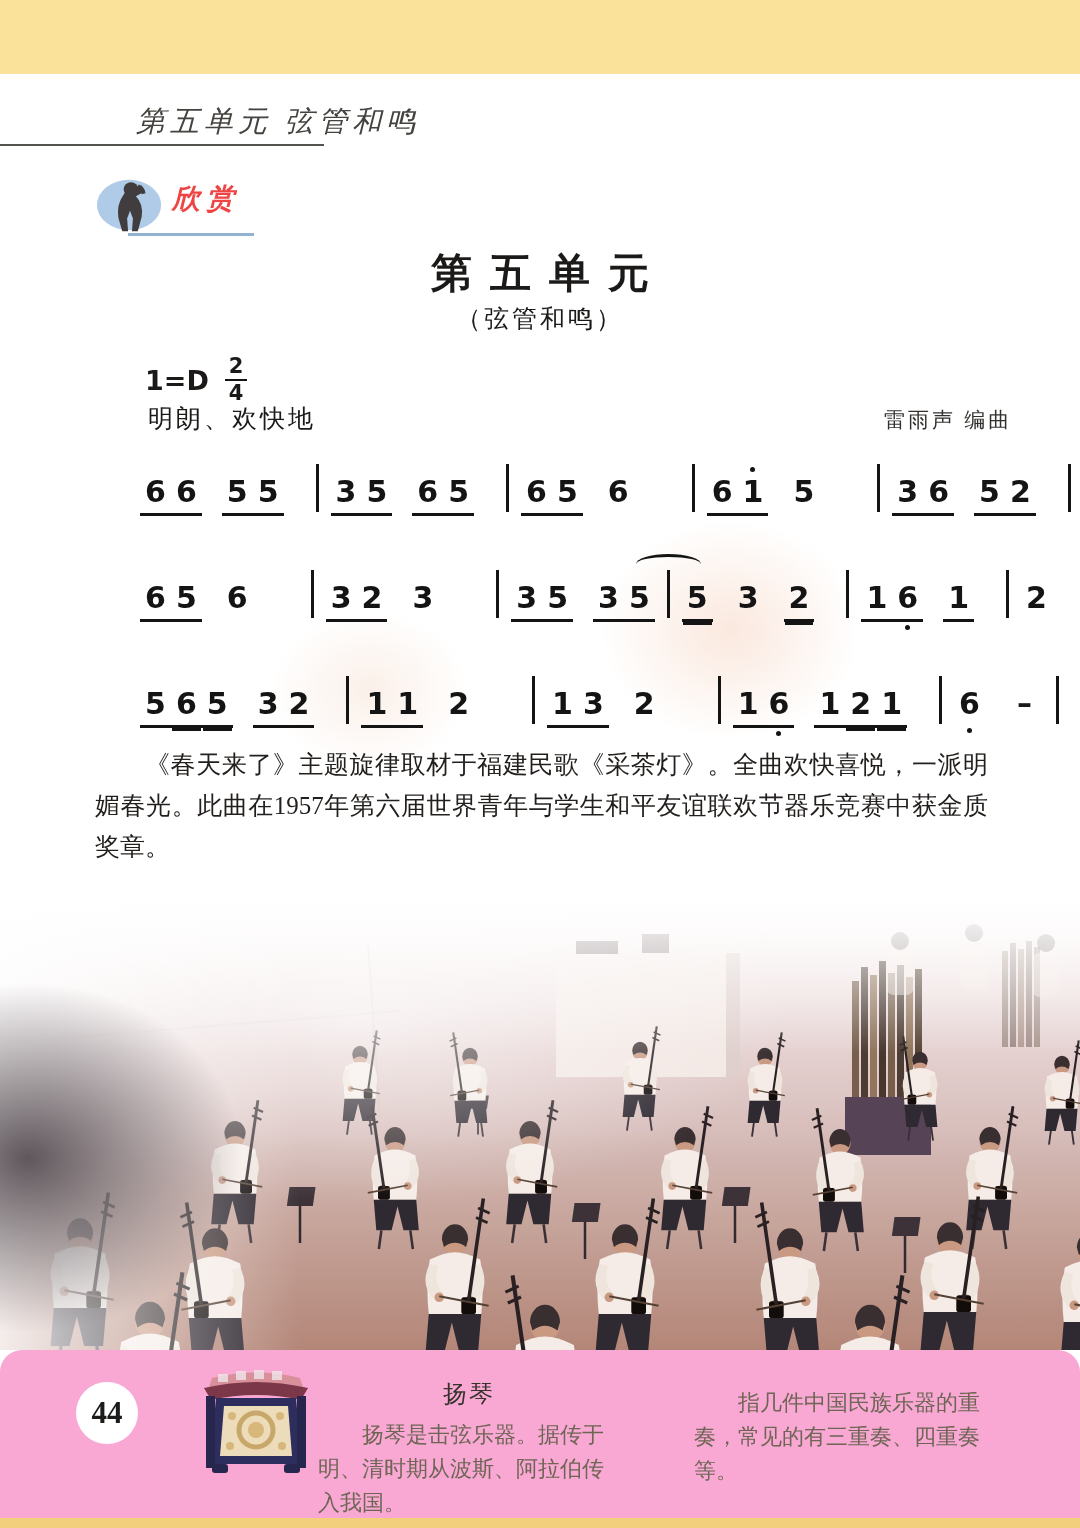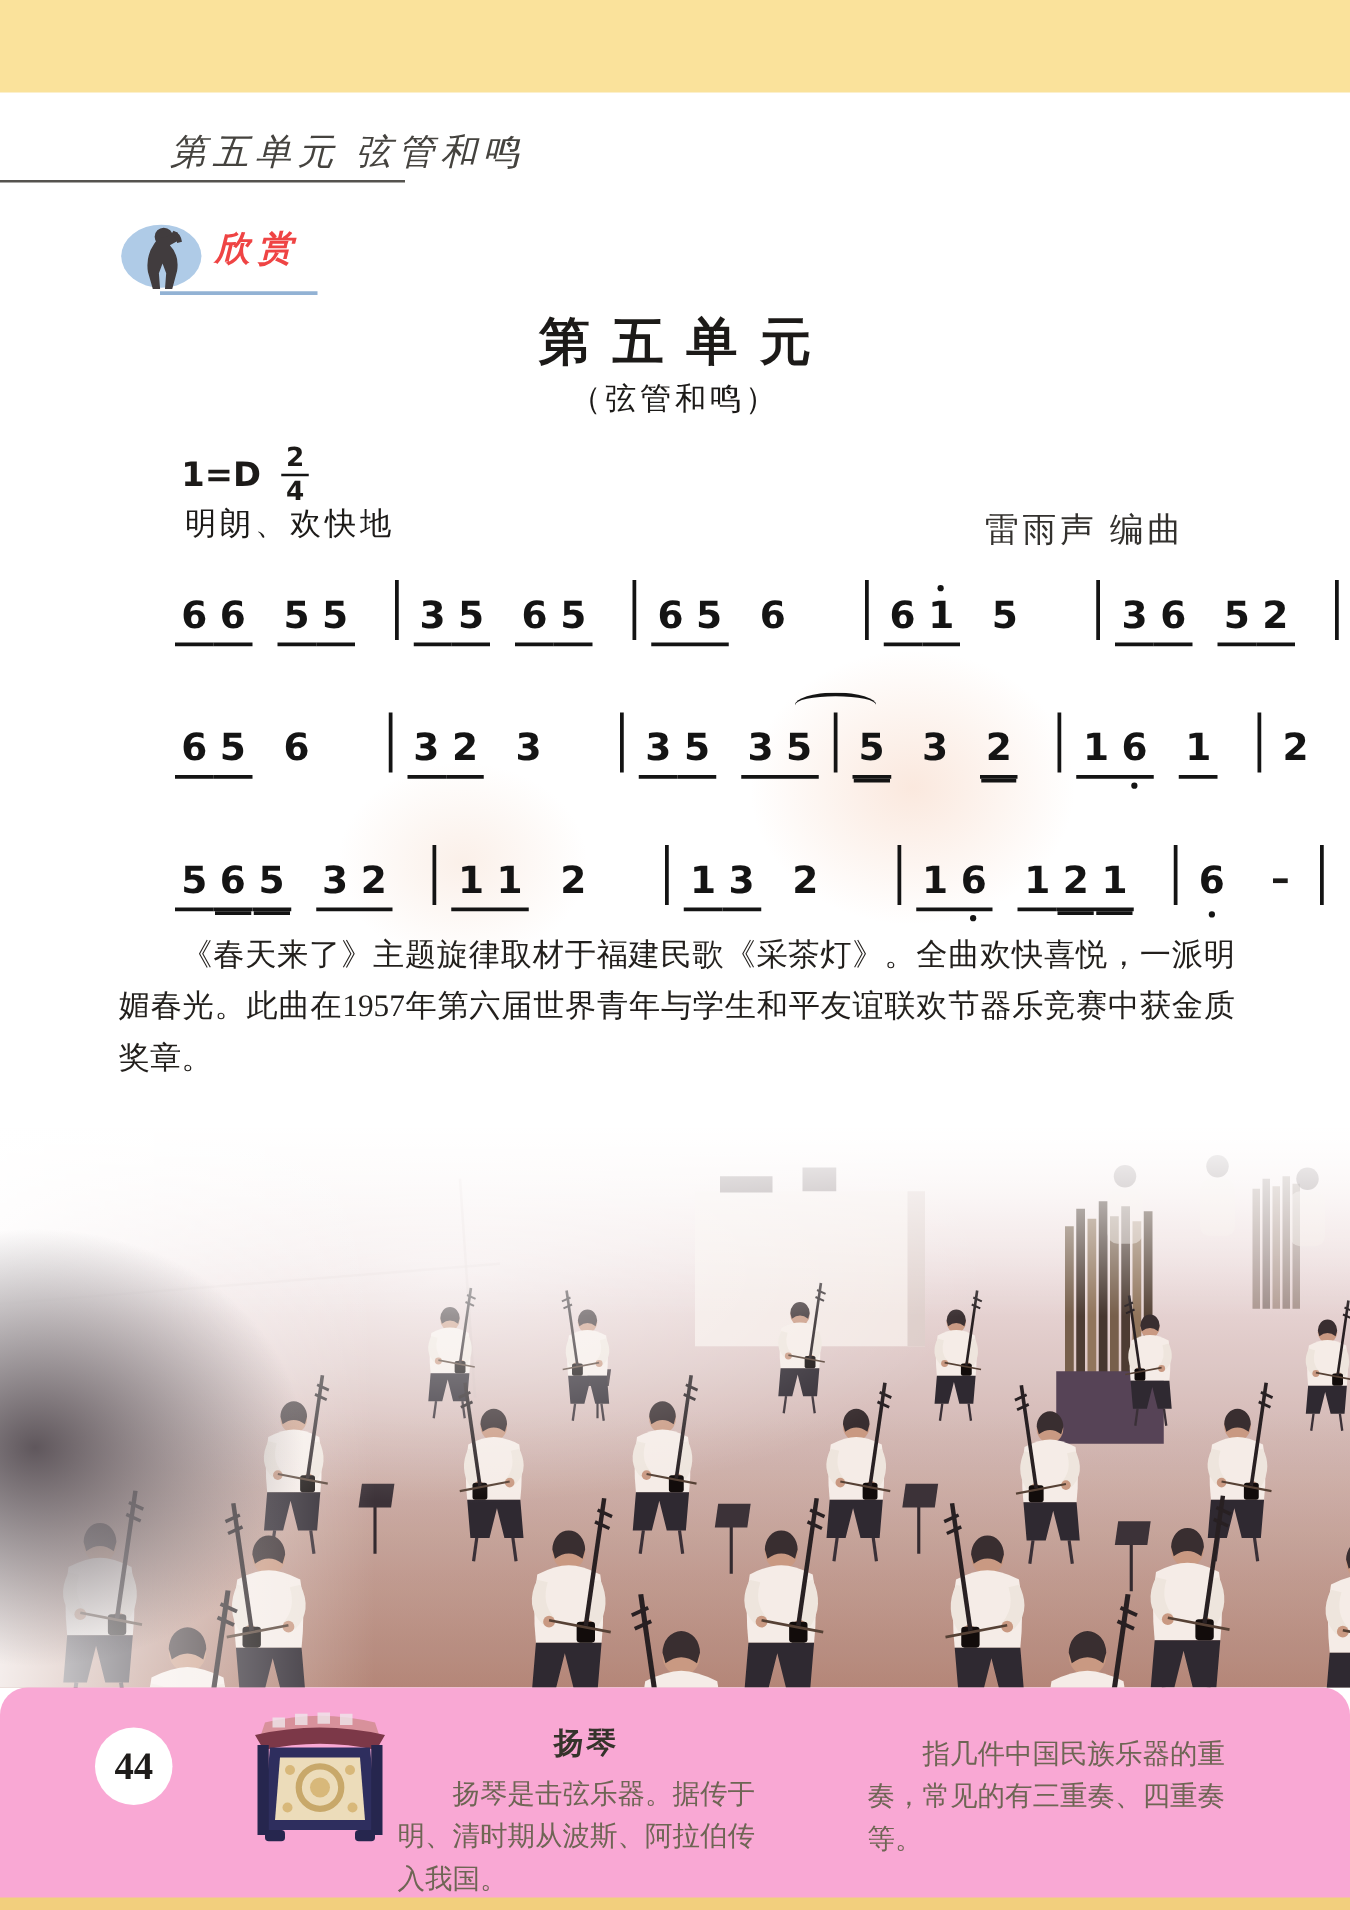--- a/index.html
+++ b/index.html
@@ -26,21 +26,21 @@
          font-weight:bold;letter-spacing:18px;text-indent:18px;}
   .subtitle{position:absolute;top:302px;left:0;width:100%;text-align:center;font-size:25px;letter-spacing:3px;}
 
   
   .keysig{position:absolute;top:356px;left:145px;font-family:"DejaVu Sans",sans-serif;
           font-weight:bold;font-size:27px;display:flex;align-items:center;}
   .frac{display:inline-block;margin-left:16px;text-align:center;font-size:21px;line-height:1;}
   .frac .num{display:block;border-bottom:2.5px solid #141414;padding:0 4px 2px;}
   .frac .den{display:block;padding-top:2px;}
   .tempo{position:absolute;top:402px;left:148px;font-size:25px;letter-spacing:3px;}
-  .credit{position:absolute;top:406px;left:788px;font-size:27px;letter-spacing:3px;color:#33312e;}
+  .credit{position:absolute;top:406px;left:884px;font-size:21px;letter-spacing:3px;color:#33312e;}
 
   
   #score{position:absolute;top:464px;left:140px;width:900px;}
   .score-line{position:relative;margin-bottom:54px;white-space:nowrap;height:52px;}
   .note{display:inline-block;position:relative;font:bold 30px "DejaVu Sans",sans-serif;
         color:#141414;padding:0 5px;line-height:36px;}
   .u1,.u2{border-bottom:3px solid #141414;padding-bottom:3px;}
   .u2::before{content:"";position:absolute;left:1px;right:1px;bottom:-6px;height:3px;background:#141414;}
   .da::before{content:"";position:absolute;top:-7px;left:50%;margin-left:-2.5px;width:5px;height:5px;
               border-radius:50%;background:#141414;}
@@ -72,21 +72,21 @@
 
   
   .band-bottom{position:absolute;top:1350px;left:0;width:1080px;height:178px;background:#f9a8d4;
                border-radius:22px 22px 0 0;font-family:"Liberation Sans","DejaVu Sans",sans-serif;}
   .band-edge{position:absolute;bottom:0;left:0;right:0;height:10px;background:#F2CF7D;}
   .pagenum{position:absolute;left:76px;top:32px;width:62px;height:62px;border-radius:50%;background:#ffffff;
            text-align:center;line-height:62px;font-size:31px;font-weight:bold;color:#1e1c1a;
            font-family:"Liberation Serif",serif;}
   .yangqin-img{position:absolute;left:198px;top:16px;}
   .fcol{position:absolute;top:28px;}
-  .fcol-heading{text-align:center;font-size:24px;font-weight:bold;color:#35332b;letter-spacing:2px;}
+  .fcol-heading{text-align:center;font-size:24px;font-weight:normal;color:#35332b;letter-spacing:2px;}
   .fcol-body{margin-top:8px;font-size:22px;line-height:34px;color:#6e6554;text-indent:2em;}
   .col-yangqin{left:318px;width:302px;}
   .col-minyue{left:694px;width:322px;}
 </style>
 </head>
 <body>
 
 <div class="page">
 
   <div class="band-top"></div>

